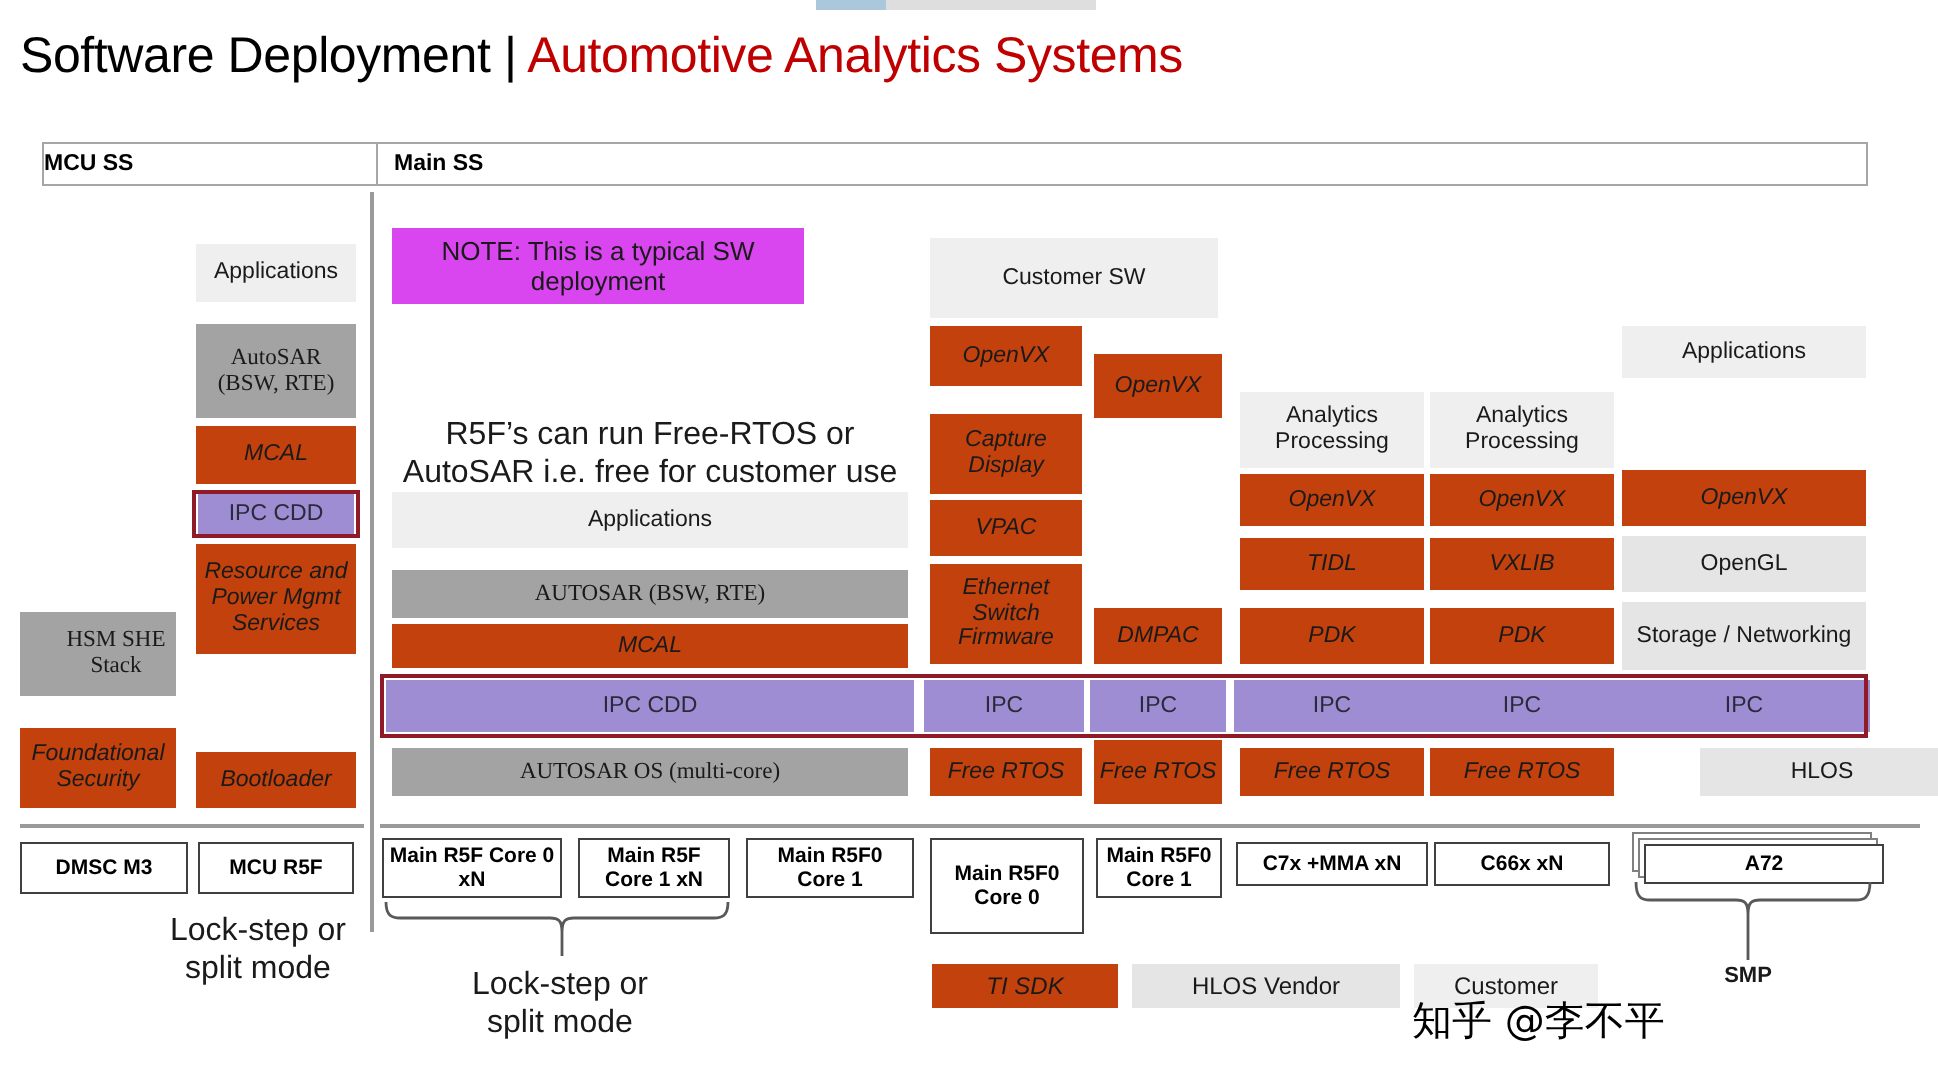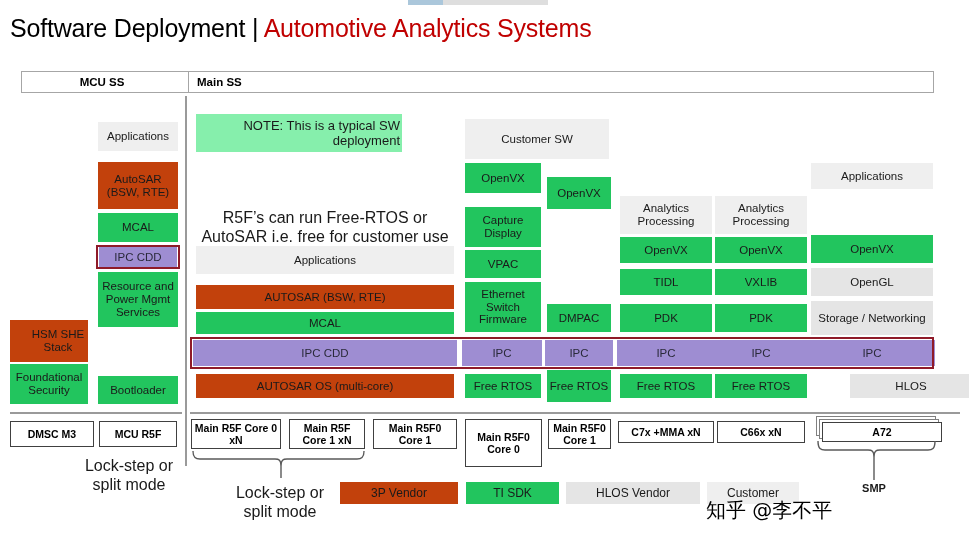--- a/index.html
+++ b/index.html
@@ -41,46 +41,46 @@
   
   .hdrbox {
     border: 1px solid #a6a6a6;
     background: #ffffff;
     height: 22px;
     font-size: 11.5px;
     font-weight: bold;
     display: flex;
     align-items: center;
   }
-  #hdr-mcu { left: 21px; top: 71px; width: 184px; justify-content: center; padding-right: 22px; }
+  #hdr-mcu { left: 21px; top: 71px; width: 184px; justify-content: flex-start; padding-right: 22px; }
   #hdr-main { left: 188px; top: 71px; width: 746px; justify-content: flex-start; padding-left: 8px; }
 
   
   #col-divider { left: 185px; top: 96px; width: 2px; height: 370px; background: #9a9a9a; }
 
   
   #hw-rule-left  { left: 10px;  top: 412px; width: 172px; height: 2px; background: #9a9a9a; }
   #hw-rule-right { left: 190px; top: 412px; width: 770px; height: 2px; background: #9a9a9a; }
 
   
   .blk {
     display: flex;
     align-items: center;
     justify-content: center;
     text-align: center;
     font-size: 11.5px;
     line-height: 1.12;
     padding: 0 2px;
   }
   .c-gray   { background: #efefef; color: #1a1a1a; }
-  .c-blue   { background: #22c55e; color: #1a1a1a; }
-  .c-orange { background: #c2410c; color: #1a1a1a; }
+  .c-blue   { background: #c2410c; color: #1a1a1a; font-style: italic; }
+  .c-orange { background: #a3a3a3; color: #1a1a1a; font-family: Liberation Serif, serif; }
   .c-pink   { background: #e5e5e5; color: #1a1a1a; }
   .c-purple { background: #9e8dd2; color: #2a2a3a; }
-  .c-yellow { background: #86efac; color: #1a1a1a; text-align: right; }
+  .c-yellow { background: #d946ef; color: #1a1a1a; }
 
   
   #note {
     left: 196px; top: 114px; width: 206px; height: 38px;
     font-size: 13px; line-height: 1.18; font-weight: normal;
   }
 
   
   .freetext {
     text-align: center;
@@ -148,21 +148,21 @@
 
   <div class="abs hdrbox" id="hdr-mcu">
     <span>MCU SS</span>
   </div>
   <div class="abs hdrbox" id="hdr-main">
     <span>Main SS</span>
   </div>
 
   <div class="abs" id="col-divider"></div>
 
-  <div class="abs blk c-orange" style="left:10px; top:320px; width:78px; height:42px;padding-left:20px;">
+  <div class="abs blk c-orange" style="left:10px; top:306px; width:78px; height:42px;padding-left:20px;">
     <span>HSM SHE Stack</span>
   </div>
   <div class="abs blk c-blue" style="left:10px; top:364px; width:78px; height:40px;">
     <span>Foundational Security</span>
   </div>
 
   <div class="abs blk c-gray" style="left:98px; top:122px; width:80px; height:29px;">
     <span>Applications</span>
   </div>
   <div class="abs blk c-orange" style="left:98px; top:162px; width:80px; height:47px;">
@@ -354,23 +354,20 @@
     <line class="bracket" x1="874" y1="457" x2="874" y2="480"></line>
   </svg>
 
   <div class="abs freetext" style="left:228px; top:483px; width:104px;">
     <span>Lock-step or split mode</span>
   </div>
   <div class="abs freetext" style="left:844px; top:482px; width:60px; font-weight:bold; font-size:11px;">
     <span>SMP</span>
   </div>
 
-  <div class="abs legend c-orange" style="left:340px; top:482px; width:118px;">
-    <span>3P Vendor</span>
-  </div>
   <div class="abs legend c-blue" style="left:466px; top:482px; width:93px;">
     <span>TI SDK</span>
   </div>
   <div class="abs legend c-pink" style="left:566px; top:482px; width:134px;">
     <span>HLOS Vendor</span>
   </div>
   <div class="abs legend c-gray" style="left:707px; top:482px; width:92px;">
     <span>Customer</span>
   </div>
 

